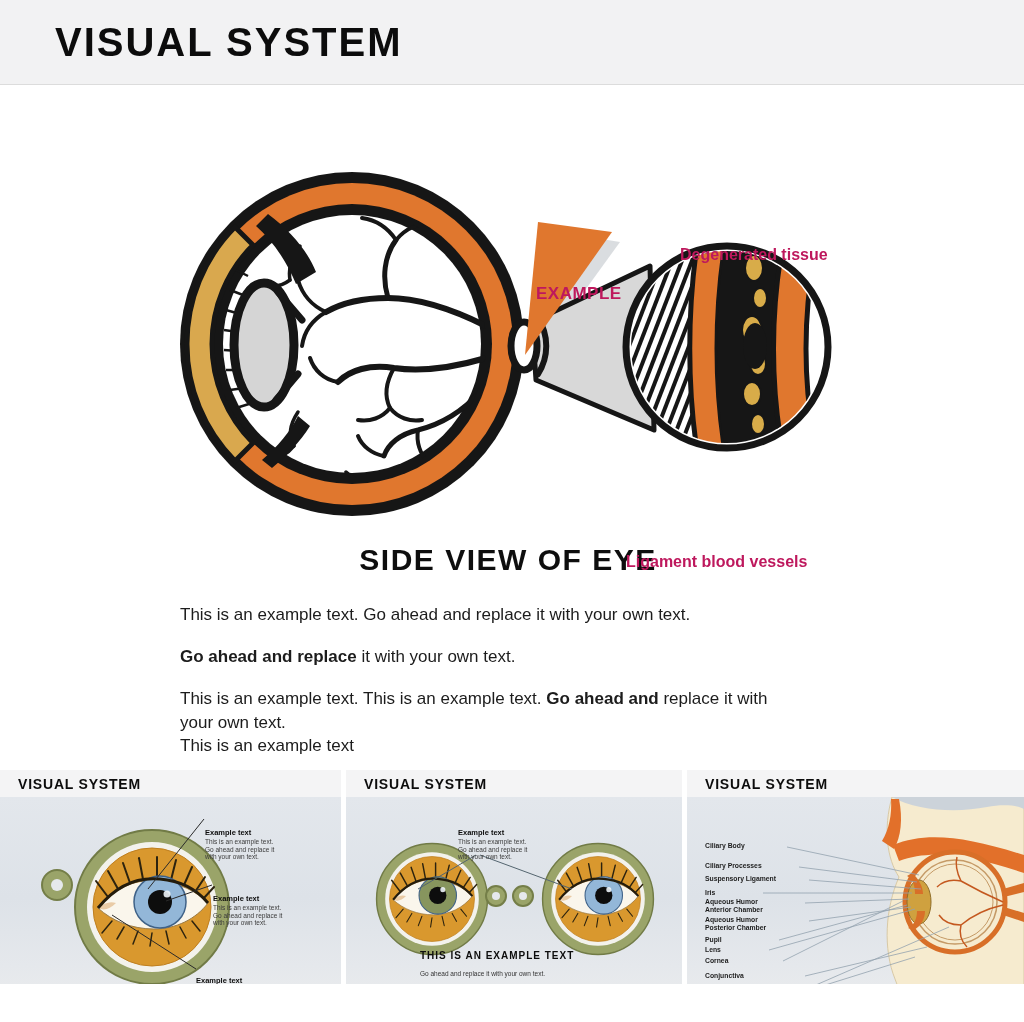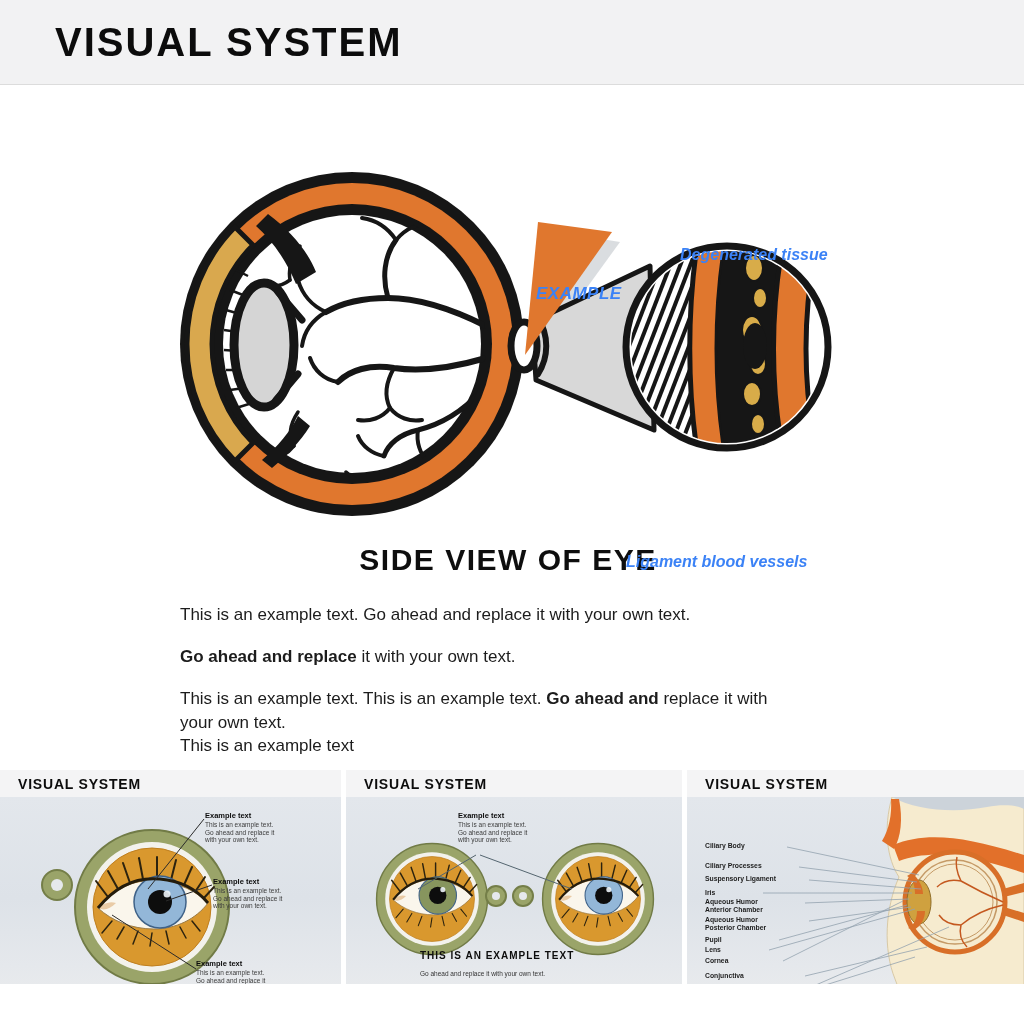--- a/index.html
+++ b/index.html
@@ -8,21 +8,21 @@
   .abs { position:absolute; }
 
   
   .top-band { position:absolute; left:0; top:0; width:1024px; height:85px;
     background:#f2f2f3; border-bottom:1px solid #dcdcdc; display:flex; align-items:center; }
   .page-title { padding-left:55px; font-size:40px; font-weight:800; letter-spacing:2px; color:#0c0c0c; }
 
   
   .main-slide { position:absolute; left:0; top:85px; width:1024px; height:678px; overflow:hidden;
     background:linear-gradient(180deg,#e4e8ec 0%, #dee3e9 35%, #e2e6ea 55%, #e9eccf0 0%, #e9ebee 80%, #ebedef 88%, #d4d6d8 93%, #d1d3d6 100%); }
-  .diagram-label { position:absolute; font-weight:800; color:#3b82f6; z-index:5;font-style:italic; }
+  .diagram-label { position:absolute; font-weight:800; color:#be185d; z-index:5; }
   .lab-degen { left:680px; top:161px; font-size:16px; }
   .lab-macula { left:536px; top:199px; font-size:17px; letter-spacing:0.5px; }
   .lab-abn { left:626px; top:468px; font-size:16px; }
   .slide-heading { position:absolute; left:0; top:543px; width:1016px; text-align:center;
     font-size:30px; font-weight:800; letter-spacing:1.5px; color:#0e0e0e; }
   .para { position:absolute; font-size:17px; color:#1c1c1c; line-height:23.5px; }
   .p1 { left:180px; top:603px; width:620px; }
   .pbox { background:rgba(255,255,255,0.38); }
   .p2 { left:168px; top:641px; width:616px; height:31px; padding:4px 12px; }
   .p3 { left:168px; top:678px; width:616px; height:80px; padding:9px 12px 0 12px; }
@@ -33,21 +33,21 @@
   .t1 { left:0; width:341px; }
   .t2 { left:346px; width:336px; }
   .t3 { left:687px; width:337px; }
   .thumb-header { position:absolute; left:0; top:0; width:100%; height:27px; background:#f4f4f5;
     display:flex; align-items:center; }
   .thumb-title { padding-left:18px; font-size:14px; font-weight:800; letter-spacing:0.8px; color:#0c0c0c; }
   .thumb-body { position:absolute; left:0; top:27px; width:100%; height:225px; overflow:hidden;
     background:linear-gradient(180deg,#e3e7ec 0%, #dde2e8 45%, #e5e8ec 75%, #e9ebed 88%, #cfd3d7 100%); }
   .thumb-body > svg { position:absolute; left:0; top:0; }
 
-  .callout { position:absolute; z-index:4; }
+  .callout { position:absolute; z-index:4;margin-top:17px; }
   .callout-h { font-size:7.5px; font-weight:800; color:#0d0d0d; }
   .callout-b { font-size:6.5px; line-height:7.6px; color:#3b3b3b; margin-top:1px; }
   .co-w { width:76px; }
 
   .t2-block-h { position:absolute; left:74px; top:153px; font-size:10px; font-weight:800;
     letter-spacing:1px; color:#0d0d0d; z-index:4; }
   .t2-line { position:absolute; left:74px; font-size:6.5px; color:#333; z-index:4; }
   .t2-p3box { position:absolute; left:70px; top:199px; width:266px; height:30px;
     background:rgba(255,255,255,0.5); padding:3px 4px; z-index:4; }
   .t2-p3box .txt { font-size:6.5px; line-height:7.8px; color:#333; width:205px; }

